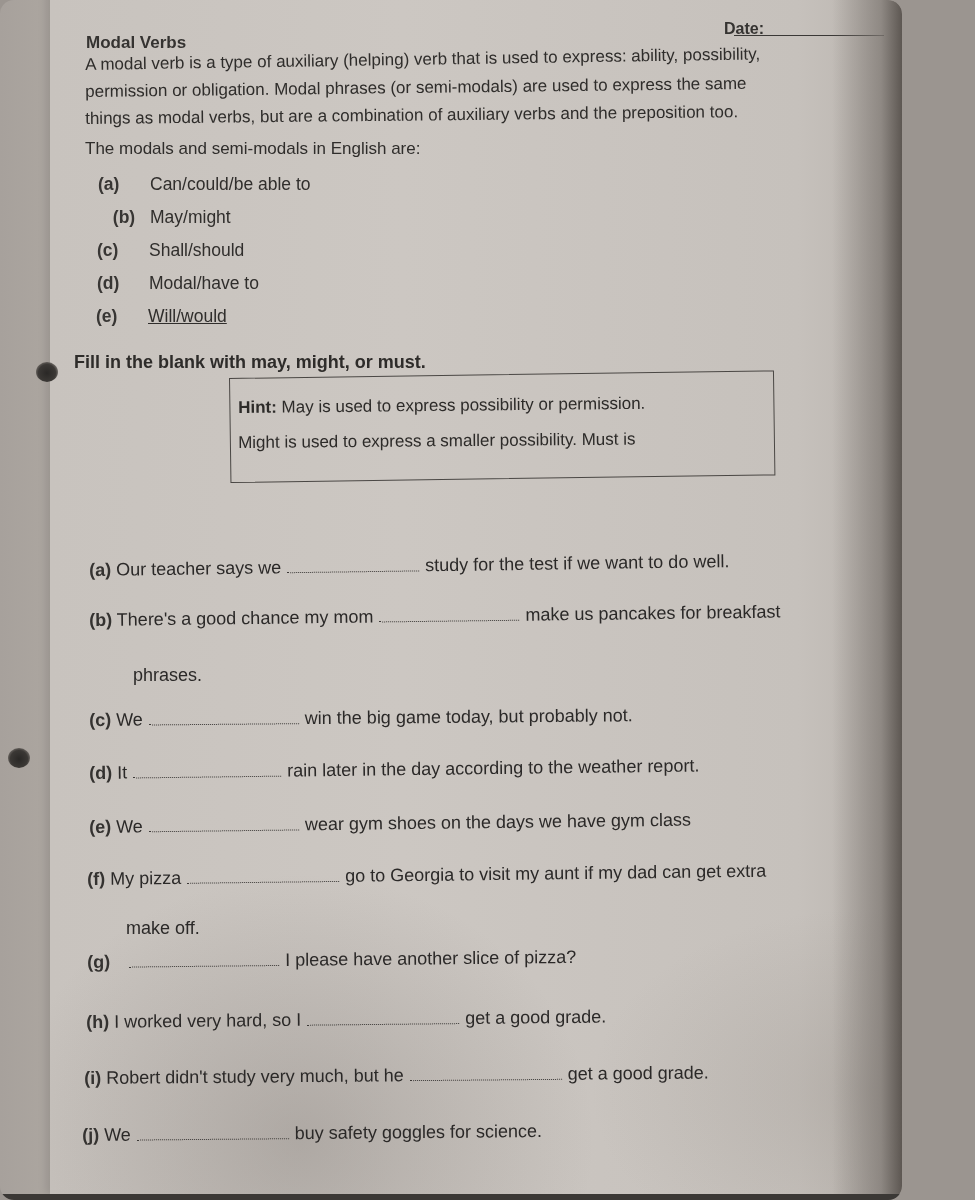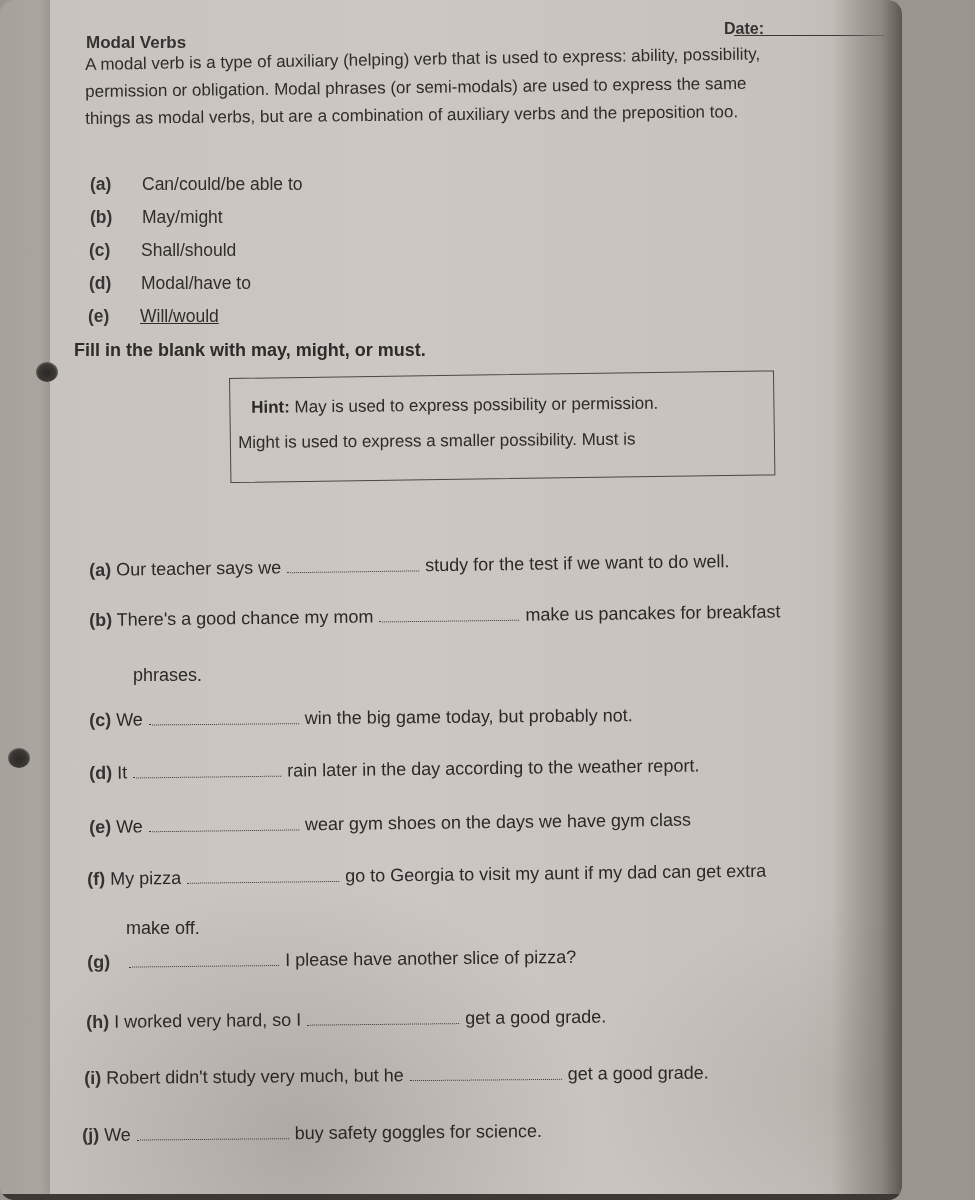--- a/index.html
+++ b/index.html
@@ -83,30 +83,31 @@
     }
     .intro {
       font-size: 17px;
       line-height: 26px;
       left: 85px;
       color: #2f2d2b;
     }
     .modal-item {
       font-size: 17.5px;
       color: #302e2c;
+      margin-left: 8px;
     }
     .modal-item .letter {
       display: inline-block;
       width: 52px;
       font-weight: bold;
       color: #383634;
     }
     .instruction {
       left: 74px;
-      top: 340px;
+      top: 352px;
       font-size: 18px;
       font-weight: bold;
       color: #2e2c2a;
     }
     .hint-box {
       position: absolute;
       left: 229px;
       top: 378px;
       width: 543px;
       height: 103px;
@@ -115,21 +116,20 @@
       transform-origin: left top;
     }
     .hint-line {
       position: absolute;
       left: 238px;
       font-size: 17px;
       color: #2d2b29;
     }
     .hint-line b {
       font-weight: bold;
-      margin-left: 13px;
     }
     .q {
       font-size: 18px;
       color: #2b2928;
     }
     .q .qletter {
       font-weight: bold;
       color: #343230;
     }
     .blank {
@@ -153,25 +153,26 @@
   <div class="hole" style="left:36px; top:362px;"></div>
   <div class="hole" style="left:8px; top:748px;"></div>
 
   <div class="text title">Modal Verbs</div>
   <div class="text date-label">Date:</div>
   <div class="date-line"></div>
 
   <div class="text intro" style="top:52px; transform:rotate(-0.9deg); transform-origin:left top;">A modal verb is a type of auxiliary (helping) verb that is used to express: ability, possibility,</div>
   <div class="text intro" style="top:79px; transform:rotate(-0.7deg); transform-origin:left top;">permission or obligation. Modal phrases (or semi-modals) are used to express the same</div>
   <div class="text intro" style="top:106px; transform:rotate(-0.6deg); transform-origin:left top;">things as modal verbs, but are a combination of auxiliary verbs and the preposition too.</div>
+  <div class="text intro" style="top:136px;">The modals and semi-modals in English are:</div>
 
   <div class="text modal-item" style="left:90px; top:174px;">
     <span class="letter">(a)</span><span>Can/could/be able to</span>
   </div>
-  <div class="text modal-item" style="left:90px; top:207px;">
+  <div class="text modal-item" style="left:90px; top:207px;text-align:center;">
     <span class="letter">(b)</span><span>May/might</span>
   </div>
   <div class="text modal-item" style="left:89px; top:240px;">
     <span class="letter">(c)</span><span>Shall/should</span>
   </div>
   <div class="text modal-item" style="left:89px; top:273px;">
     <span class="letter">(d)</span><span>Modal/have to</span>
   </div>
   <div class="text modal-item" style="left:88px; top:306px;text-decoration:underline;">
     <span class="letter">(e)</span><span>Will/would</span>

